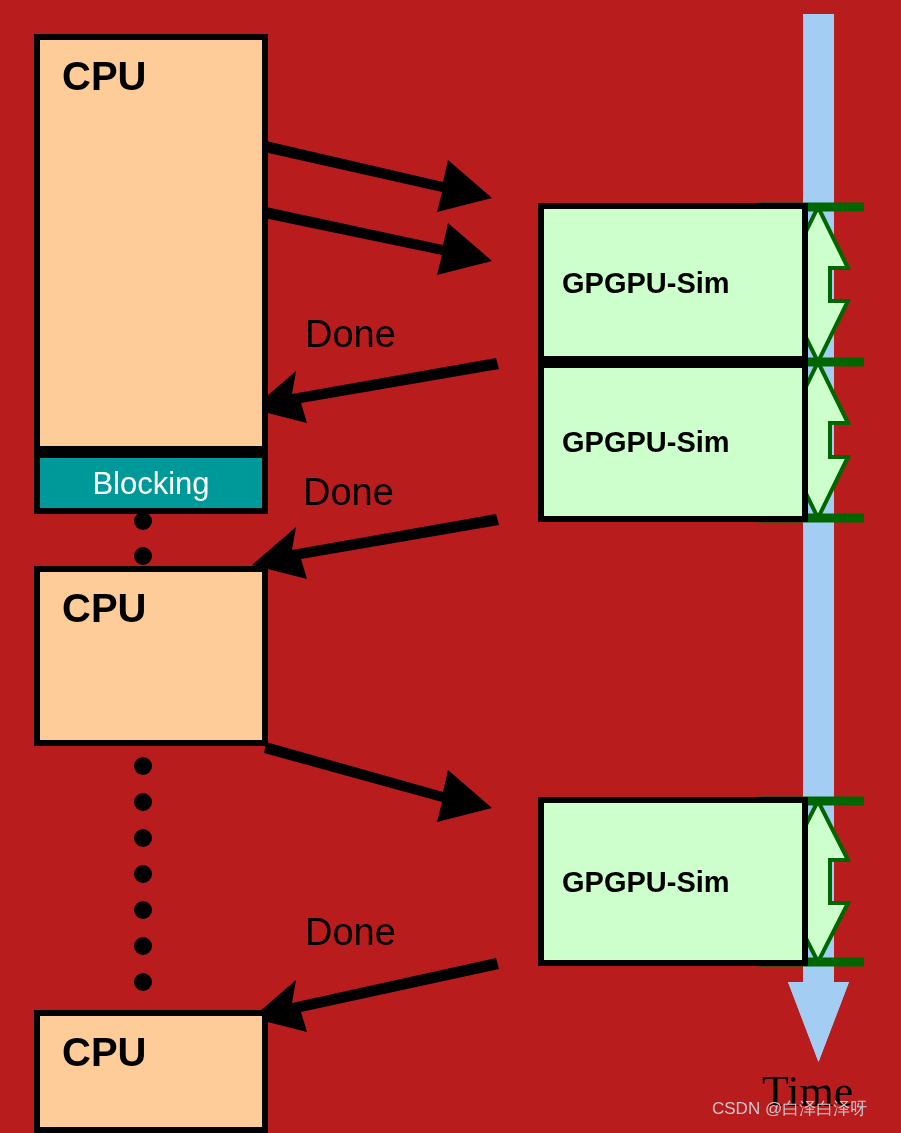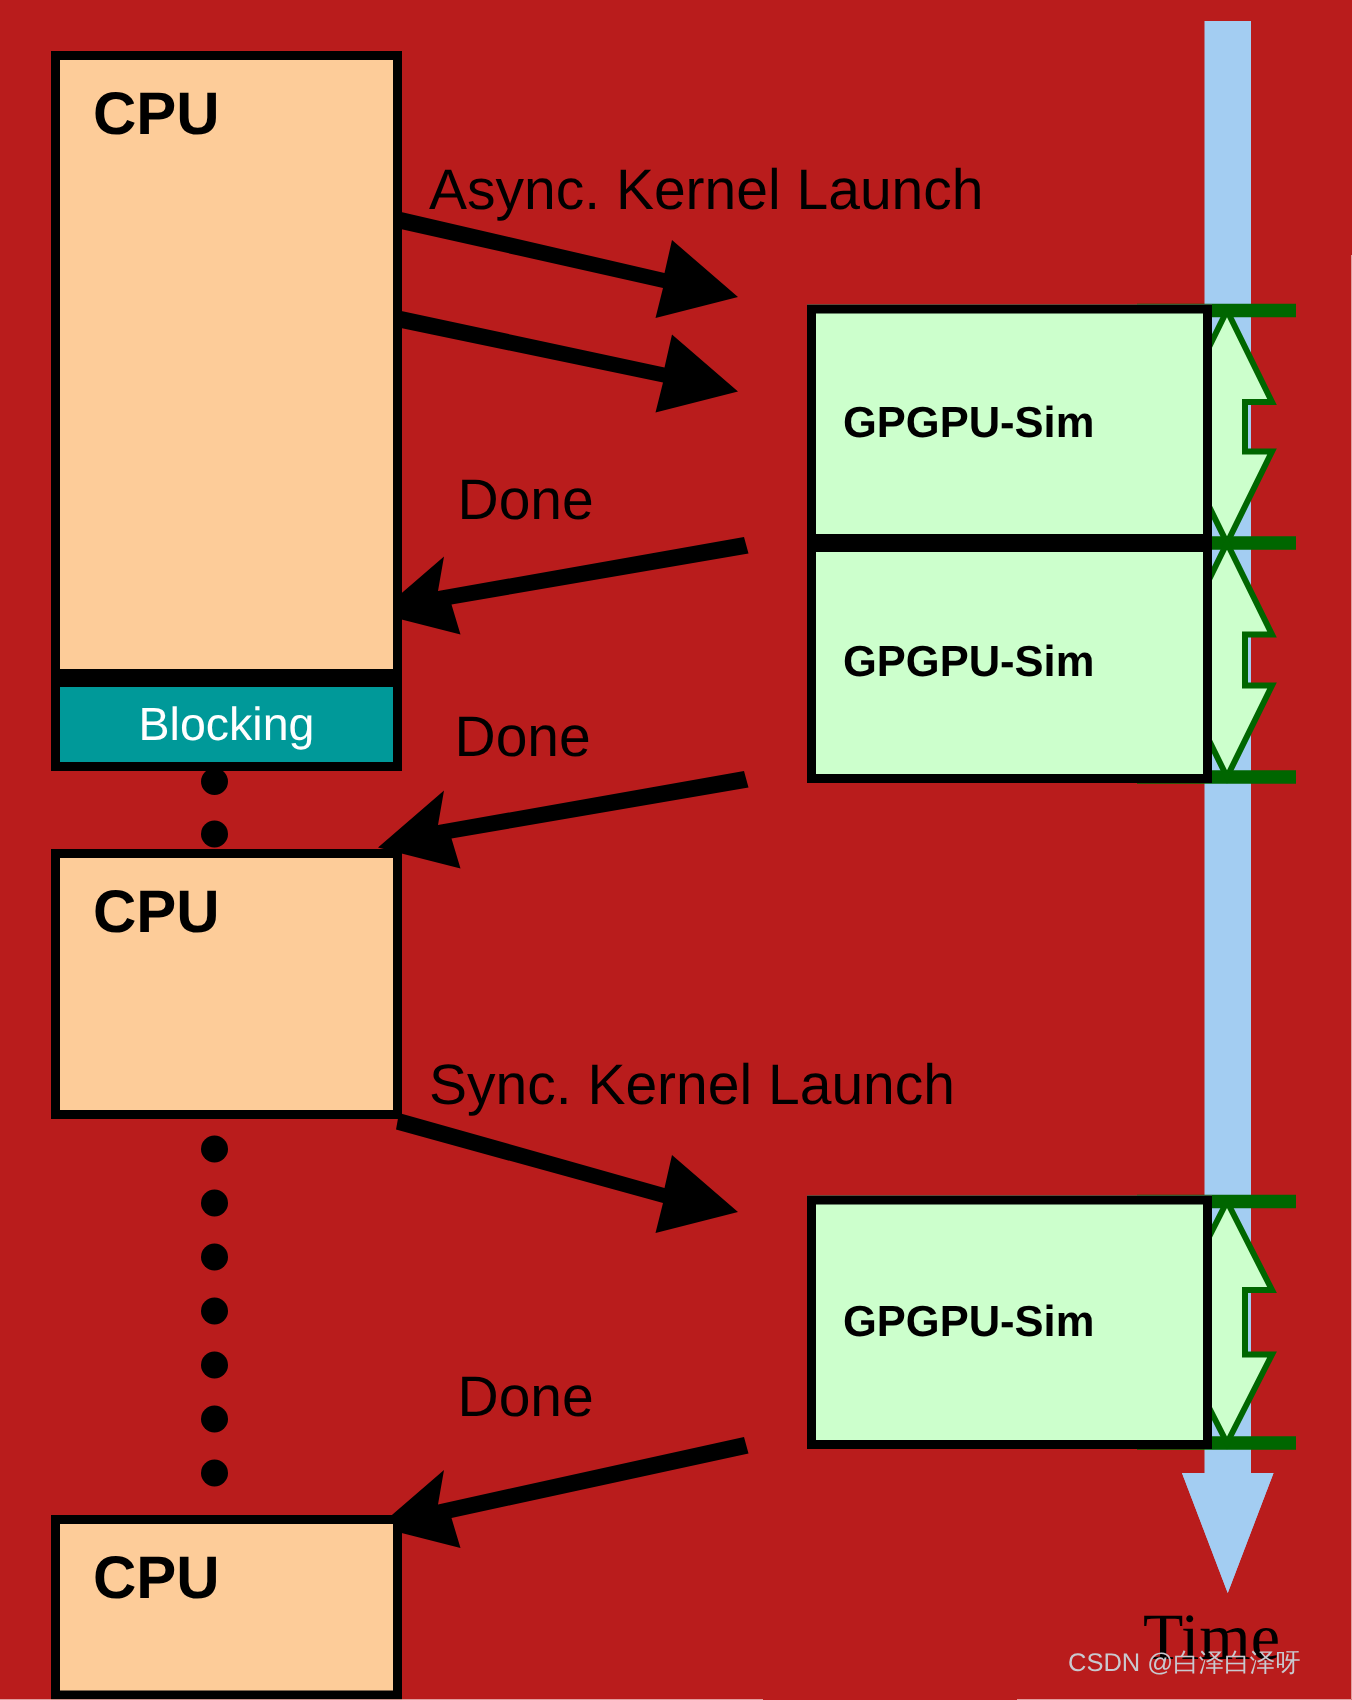--- a/index.html
+++ b/index.html
@@ -171,27 +171,25 @@
   </div>
 
   <div class="box gpu-box" style="left:494px; top:362px; width:270px; height:160px;">
     <span class="box-label gpu-label">GPGPU-Sim</span>
   </div>
 
   <div class="box gpu-box" style="left:494px; top:797px; width:270px; height:169px;">
     <span class="box-label gpu-label">GPGPU-Sim</span>
   </div>
 
-  <div class="edge-label" style="left:286px; top:108px;">Async. Kernel Launch</div>
 
   <div class="edge-label" style="left:305px; top:315px;">Done</div>
 
   <div class="edge-label" style="left:303px; top:473px;">Done</div>
 
-  <div class="edge-label" style="left:286px; top:705px;">Sync. Kernel Launch</div>
 
   <div class="edge-label" style="left:305px; top:913px;">Done</div>
 
   <div class="time-label" style="left:762px; top:1070px;font-family:Liberation Serif, serif;">Time</div>
 
   <div class="watermark" style="left:712px; top:1100px;">CSDN @白泽白泽呀</div>
 
 </div>
 
 </body></html>

